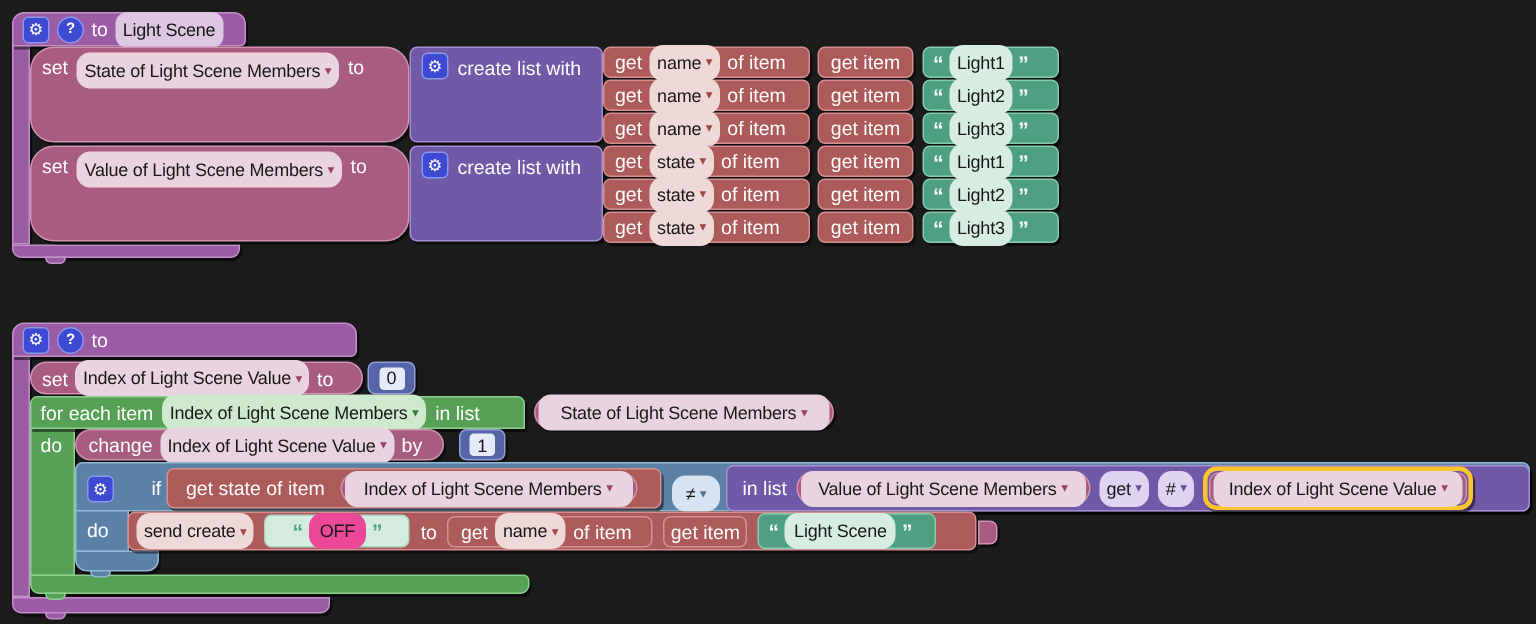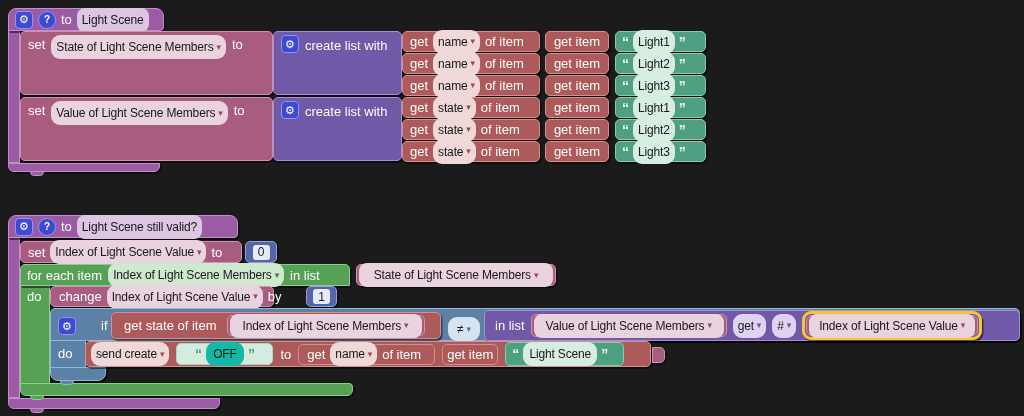--- a/index.html
+++ b/index.html
@@ -3,39 +3,39 @@
 <meta charset="utf-8">
 <style>
   html,body{margin:0;padding:0;background:#161616;}
   .canvas{position:relative;width:1024px;height:416px;background:#1b1b1c;overflow:hidden;
           font-family:"Liberation Sans",sans-serif;}
   .blk,.bar{position:absolute;box-sizing:border-box;border:1px solid;box-shadow:1.5px 2px 0 rgba(0,0,0,.5);}
   .blk{border-radius:5px;display:flex;align-items:center;color:#fdfdfd;font-size:13px;white-space:nowrap;}
   .col{display:flex;align-items:flex-start;}
   
   .proc{background:#9b5ca5;border-color:#c28fc9;}
-  .rose{background:#a85c80;border-color:#d092b1;}
+  .rose{background:#a85c80;border-color:#d092b1;border-radius:16px;}
   .red{background:#ac5a5a;border-color:#d49090;}
   .teal{background:#4f9f82;border-color:#88ccad;}
   .listp{background:#7059a6;border-color:#a78fd4;}
   .math{background:#5565a8;border-color:#93a0d6;}
   .loop{background:#57a157;border-color:#8ecf8e;}
   .logic{background:#5c81a6;border-color:#92b7d4;}
   .bar{box-shadow:1.5px 2px 0 rgba(0,0,0,.5);}
   .noshadow{box-shadow:none;}
   
   .pill{display:inline-flex;align-items:center;justify-content:center;gap:3px;border-radius:9px;
         color:#181818;font-size:12px;letter-spacing:-0.15px;padding:12px 5px;height:17px;box-sizing:border-box;}
   .pill .arr{font-size:9px;line-height:1;}
   .pill-rose{background:#e9d3de;} .pill-rose .arr{color:#9c4468;}
   .pill-red{background:#eed8d8;justify-content:space-between;}  .pill-red .arr{color:#a04848;}
   .pill-green{background:#cfe9cf;}.pill-green .arr{color:#3f7a3f;}
   .pill-purple{background:#ded3f0;}.pill-purple .arr{color:#6a4fa0;}
   .pill-blue{background:#d7e3f0;} .pill-blue .arr{color:#4a7396;}
-  .pill-white{background:#14b8a6;}
+  .pill-white{background:#ec4899;}
   .pill-lav{background:#dcc6e2;color:#161616;border-radius:8px;}
   .field-var{width:100%;height:100%;border-radius:8px;}
   
   .gear{width:16px;height:16px;border-radius:4px;background:#3d4ad1;border:1px solid #8a97ef;
         color:#fff;font-size:11px;display:flex;align-items:center;justify-content:center;flex:0 0 auto;}
   .help{width:16px;height:16px;border-radius:50%;background:#3d4ad1;border:1px solid #8a97ef;
         color:#fff;font-size:10px;font-weight:bold;display:flex;align-items:center;justify-content:center;flex:0 0 auto;}
   .q{font-size:14px;font-weight:bold;color:#f2faf6;line-height:1;}
   .q-teal{color:#4f9f82;}
   .lbl{line-height:1;}
@@ -202,21 +202,20 @@
   <div class="bar proc noshadow" style="left:30px;top:408px;width:14px;height:5px;border-radius:0 0 4px 4px;"></div>
 
   <div class="blk proc" style="left:8px;top:215px;width:230px;height:23px;border-radius:8px 8px 4px 0;gap:5px;padding-left:6px;">
     <span class="gear">
         <span>⚙</span>
       </span>
     <span class="help">
         <span>?</span>
       </span>
     <span class="lbl">to</span>
-    <span class="pill pill-lav">Light Scene still valid?</span>
   </div>
 
   <div class="blk rose" style="left:20px;top:241px;width:222px;height:22px;gap:5px;padding:0 7px;">
     <span class="lbl">set</span>
     <span class="pill pill-rose">
         <span>Index of Light Scene Value</span>
         <span class="arr">▾</span>
       </span>
     <span class="lbl">to</span>
   </div>
@@ -237,21 +236,21 @@
       </span>
     <span class="lbl">in list</span>
   </div>
   <div class="blk rose" style="left:356px;top:264px;width:200px;height:22px;justify-content:center;padding:2px;">
     <span class="pill pill-rose field-var">
         <span>State of Light Scene Members</span>
         <span class="arr">▾</span>
       </span>
   </div>
 
-  <div class="blk rose" style="left:50px;top:286px;width:224px;height:21px;gap:5px;padding:0 8px;">
+  <div class="blk rose" style="left:50px;top:286px;width:246px;height:21px;gap:5px;padding:0 8px;">
     <span class="lbl">change</span>
     <span class="pill pill-rose">
         <span>Index of Light Scene Value</span>
         <span class="arr">▾</span>
       </span>
     <span class="lbl">by</span>
   </div>
   <div class="blk math" style="left:306px;top:286px;width:31px;height:21px;justify-content:center;">
     <span class="pill pill-white" style="width:17px;height:15px;border-radius:3px;padding:0;background:#e6ebfa;">1</span>
   </div>

